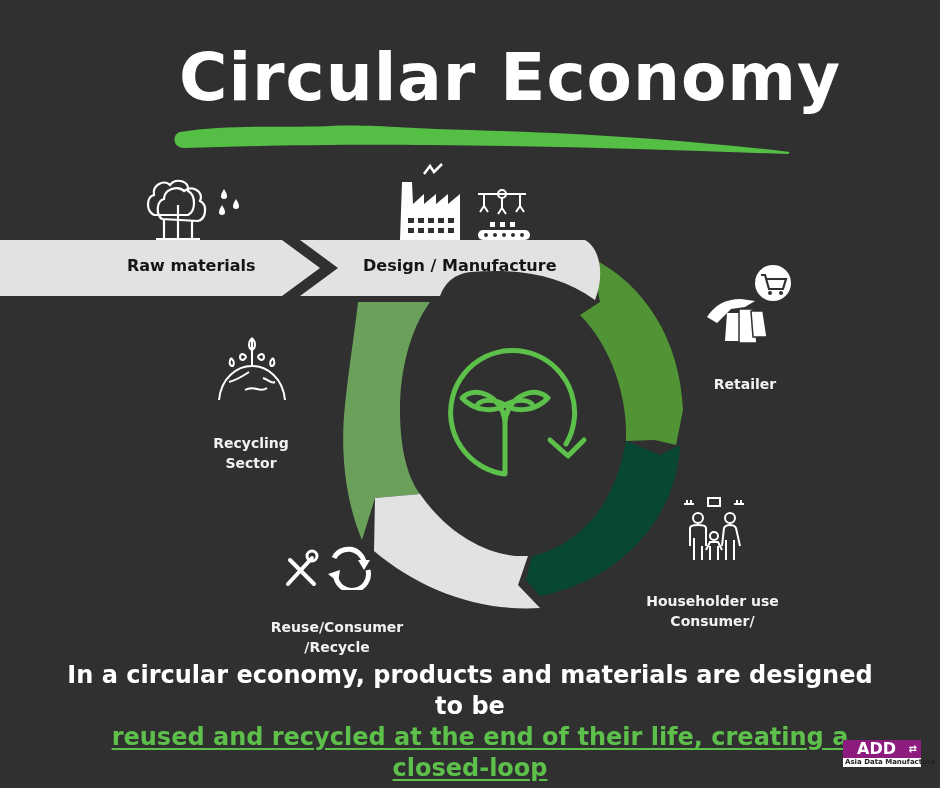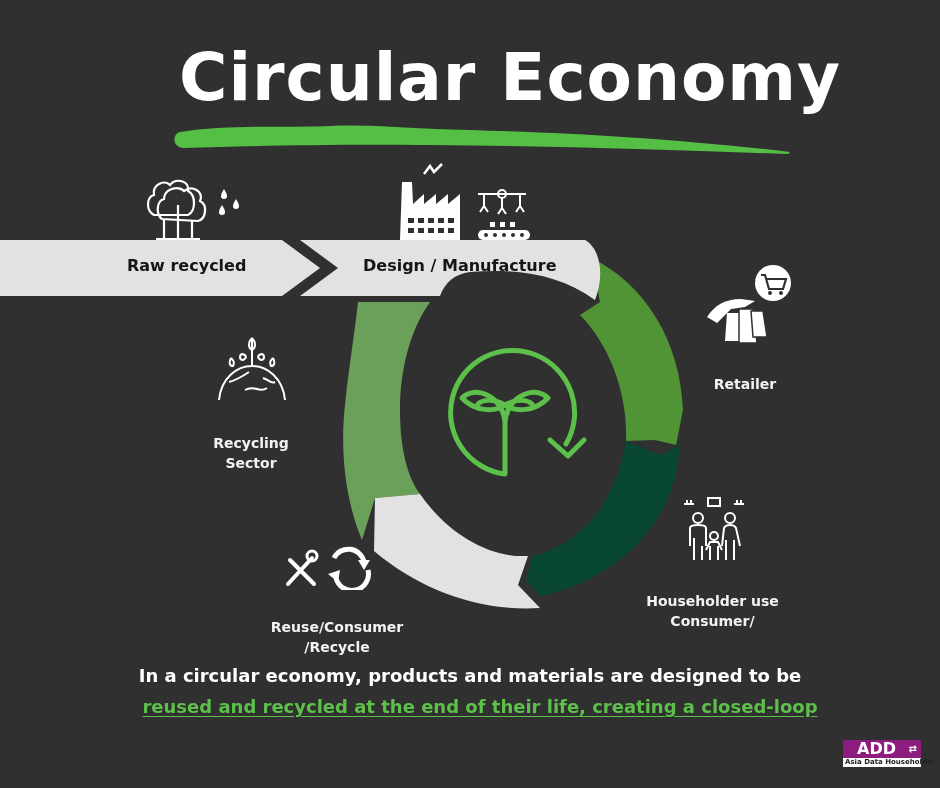--- a/index.html
+++ b/index.html
@@ -1,21 +1,21 @@
 <!DOCTYPE html>
 <html><head>
 <meta charset="utf-8">
 <style>
   html, body { margin:0; padding:0; }
   body { width:940px; height:788px; background:#303030; position:relative; overflow:hidden; font-family:"DejaVu Sans", sans-serif; }
   .title { position:absolute; left:0; width:940px; top:38px; text-align:center; color:#fff; font-weight:bold; font-size:66px; letter-spacing:1px; line-height:80px;padding-left:40px; }
   .abs { position:absolute; }
   .label { color:#f2f2f2; font-weight:bold; font-size:14px; text-align:center; line-height:20px;margin-top:23px; }
   .banner-label { color:#151515; font-weight:bold; font-size:16px; position:absolute; }
-  .caption { position:absolute; left:60px; width:820px; top:660px; text-align:center; font-weight:bold; font-size:18px; line-height:31px; }
+  .caption { position:absolute; left:60px; width:820px; top:660px; text-align:center; font-weight:bold; font-size:24px; line-height:31px; }
   .caption .white { color:#ffffff; }
   .caption .green { color:#5cc04a; text-decoration:underline; text-underline-offset:3px;margin-left:20px; }
   .logo { position:absolute; left:843px; top:740px; width:78px; height:28px; }
 </style>
 </head>
 <body>
 
 <div class="title">Circular Economy</div>
 
 <svg class="abs" style="left:170px;top:120px" width="630" height="40" viewBox="0 0 630 40">
@@ -39,21 +39,21 @@
   <path d="M300 240 L318 240 L356 268 L318 296 L300 296 L338 268 Z" fill="#e2e2e2"></path>
 
   <g fill="none" stroke="#5cc04a" stroke-width="5" stroke-linecap="round" stroke-linejoin="round">
     <path d="M566 444 A62 62 0 1 0 505 474 L505 420"></path>
     <path d="M550 440 L568 456 L584 440"></path>
     <path d="M505 420 C500 395,475 385,462 398 C475 412,495 412,505 405 C492 398,482 400,478 404"></path>
     <path d="M505 420 C510 395,535 385,548 398 C535 412,515 412,505 405 C518 398,528 400,532 404"></path>
   </g>
 </svg>
 
-<div class="banner-label" style="left:127px;top:256px">Raw recycled</div>
+<div class="banner-label" style="left:127px;top:256px">Raw materials</div>
 <div class="banner-label" style="left:363px;top:256px">Design / Manufacture</div>
 
 <svg class="abs" style="left:140px;top:175px" width="110" height="70" viewBox="0 0 110 70">
   <g fill="none" stroke="#fff" stroke-width="2.2">
     <path d="M14 40 C6 36,6 22,14 20 C12 10,24 4,30 10 C36 2,50 6,48 16 C56 20,56 36,48 40 Z"></path>
     <path d="M22 44 C16 40,16 26,24 24 C24 14,38 10,44 16 C52 10,64 16,60 26 C68 30,66 44,58 46 Z"></path>
     <line x1="24" y1="44" x2="24" y2="64"></line>
       <line x1="38" y1="30" x2="38" y2="64"></line>
       <line x1="52" y1="46" x2="52" y2="64"></line>
     <line x1="16" y1="64" x2="60" y2="64"></line>
@@ -168,14 +168,14 @@
 <div class="caption">
   <div class="white">In a circular economy, products and materials are designed to be</div>
   <div><span class="green">reused and recycled at the end of their life, creating a closed-loop</span></div>
 </div>
 
 <div class="logo">
   <div style="background:#8c1d7e;height:18px;color:#fff;font-weight:bold;font-size:16px;line-height:18px;padding-left:14px;position:relative">
     <span>ADD</span>
     <span style="position:absolute;right:4px;top:0;font-size:10px">⇄</span>
   </div>
-  <div style="background:#fff;color:#222;font-size:7px;font-weight:bold;line-height:9px;padding-left:2px;white-space:nowrap">Asia Data Householder</div>
+  <div style="background:#fff;color:#222;font-size:7px;font-weight:bold;line-height:9px;padding-left:2px;white-space:nowrap">Asia Data Manufacture</div>
 </div>
 
 </body></html>

